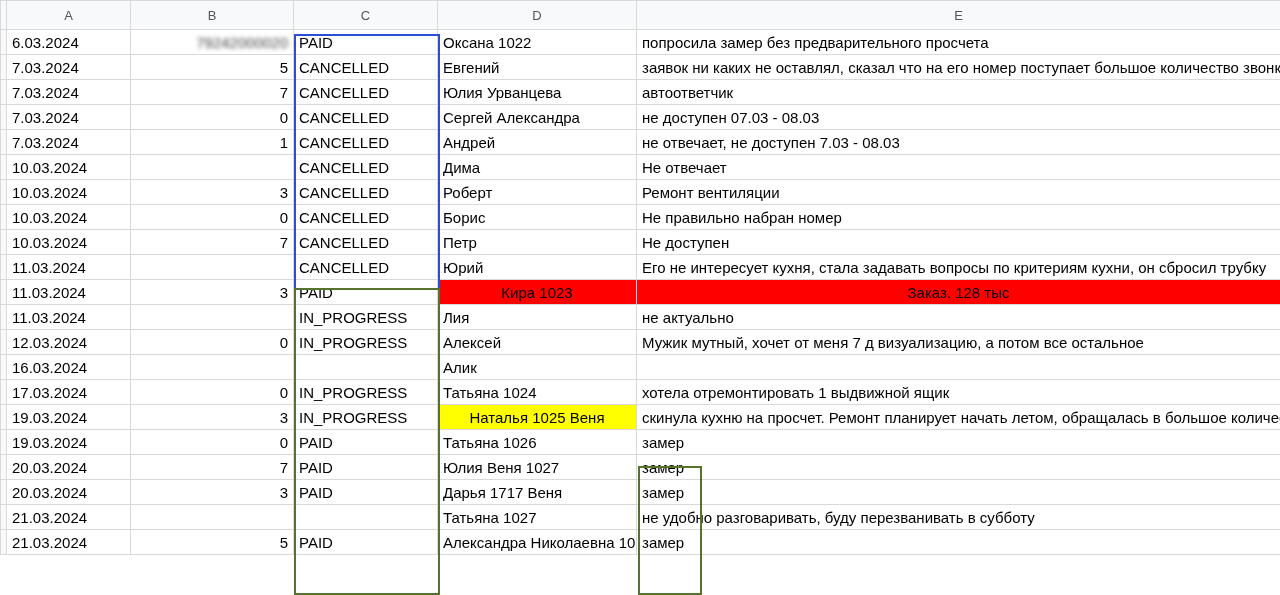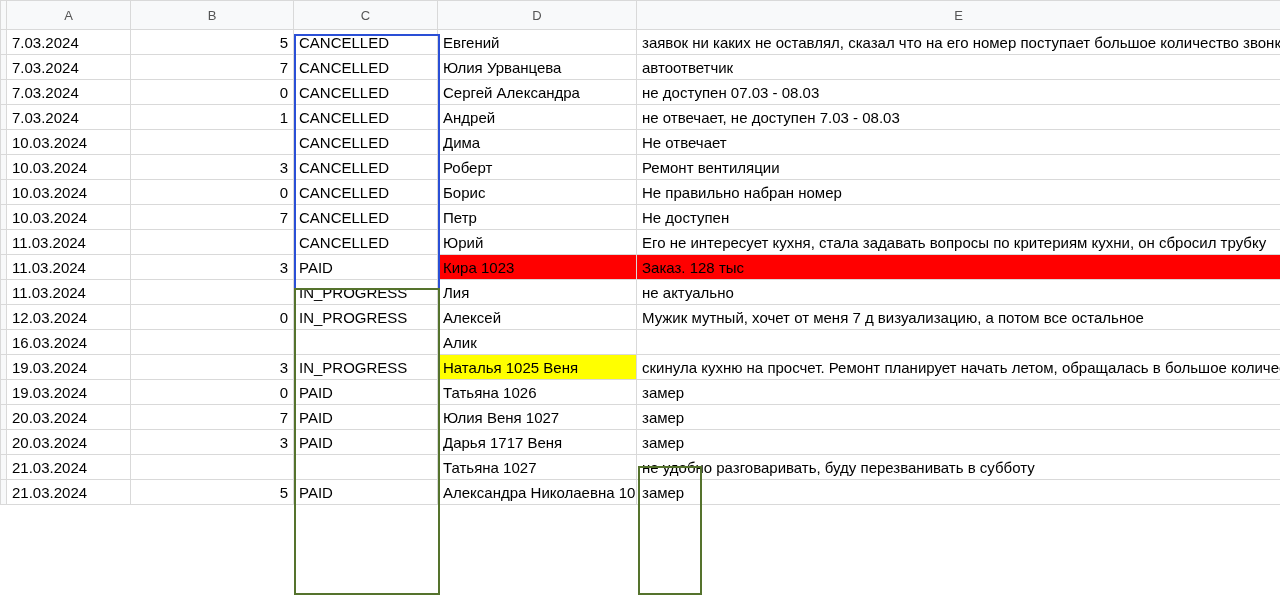--- a/index.html
+++ b/index.html
@@ -43,22 +43,22 @@
   .col-a  { width: 124px; }
   .col-b  { width: 163px; }
   .col-c  { width: 144px; }
   .col-d  { width: 199px; }
   .col-e  { width: 644px; }
   .rowhdr {
     background: #f8f9fa;
     border: 1px solid #d9d9d9;
   }
   td.col-b-cell { text-align: right; }
-  .bg-red { background: #ff0000; }
-  .bg-yellow { background: #ffff00; }
+  .bg-red { background: #ff0000; text-align: center; }
+  .bg-yellow { background: #ffff00; text-align: center; }
 
   
   .overlay {
     position: absolute;
     pointer-events: none;
   }
   .blue-box {
     border: 2px solid #2a4fd6;
   }
   .green-box {
@@ -90,20 +90,28 @@
         <th>A</th>
         <th>B</th>
         <th>C</th>
         <th>D</th>
         <th>E</th>
       </tr>
     </thead>
     <tbody id="tbody">
         <tr>
           <td class="rowhdr"></td>
+          <td>6.03.2024</td>
+          <td class="col-b-cell blur-b">79242000020</td>
+          <td>PAID</td>
+          <td>Оксана 1022</td>
+          <td>попросила замер без предварительного просчета</td>
+        </tr>
+        <tr>
+          <td class="rowhdr"></td>
           <td>7.03.2024</td>
           <td class="col-b-cell">5</td>
           <td>CANCELLED</td>
           <td>Евгений</td>
           <td>заявок ни каких не оставлял, сказал что на его номер поступает большое количество звонков</td>
         </tr>
         <tr>
           <td class="rowhdr"></td>
           <td>7.03.2024</td>
           <td class="col-b-cell">7</td>
@@ -194,20 +202,28 @@
         <tr>
           <td class="rowhdr"></td>
           <td>16.03.2024</td>
           <td class="col-b-cell"></td>
           <td></td>
           <td>Алик</td>
           <td></td>
         </tr>
         <tr>
           <td class="rowhdr"></td>
+          <td>17.03.2024</td>
+          <td class="col-b-cell">0</td>
+          <td>IN_PROGRESS</td>
+          <td>Татьяна 1024</td>
+          <td>хотела отремонтировать 1 выдвижной ящик</td>
+        </tr>
+        <tr>
+          <td class="rowhdr"></td>
           <td>19.03.2024</td>
           <td class="col-b-cell">3</td>
           <td>IN_PROGRESS</td>
           <td class="bg-yellow">Наталья 1025 Веня</td>
           <td>скинула кухню на просчет. Ремонт планирует начать летом, обращалась в большое количество ф</td>
         </tr>
         <tr>
           <td class="rowhdr"></td>
           <td>19.03.2024</td>
           <td class="col-b-cell">0</td>

